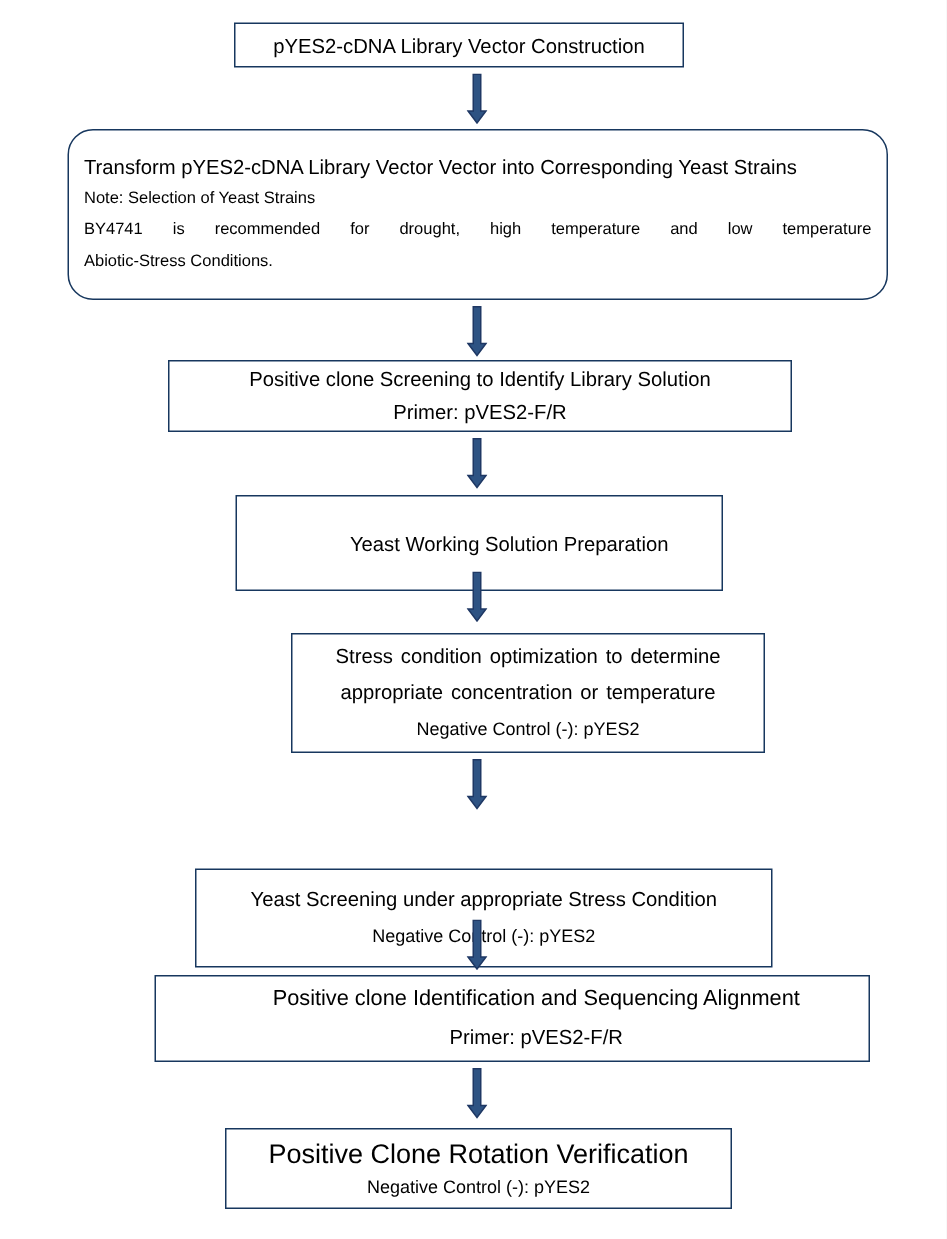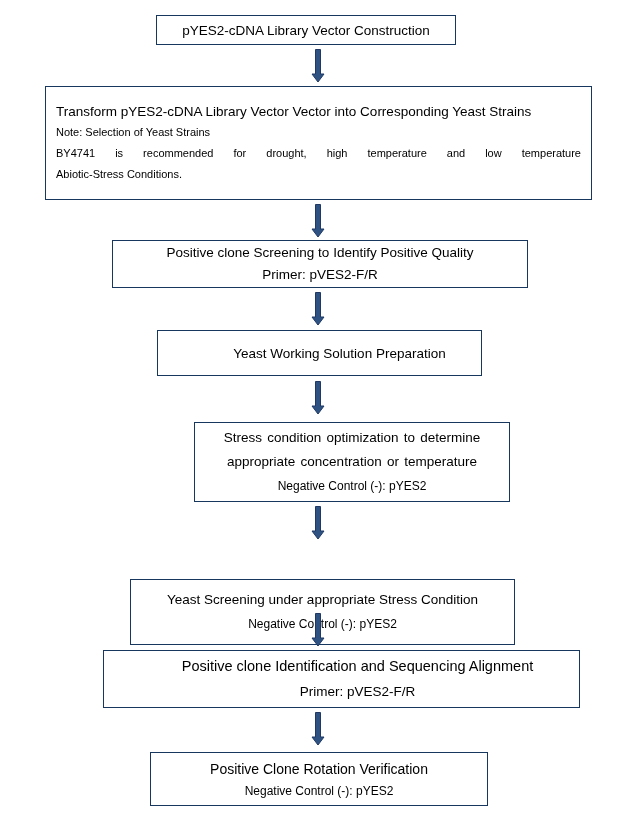--- a/index.html
+++ b/index.html
@@ -29,44 +29,44 @@
     align-items:center;
     text-align:center;
     color:var(--text);
   }
   .box .ln{width:100%;}
   
   .b1{left:156px;top:15px;width:300px;height:30px;font-size:13.5px;}
   
   .b2{left:45px;top:86px;width:547px;height:114px;
       align-items:flex-start;text-align:left;
-      padding:5px 10px 5px 10px;}
+      padding:5px 10px 5px 10px;border-radius:17px;}
   .b2 .ln{font-size:11px;line-height:21px;}
   .b2 .ln.first{font-size:13.5px;white-space:nowrap;}
   .b2 .ln.justify-line{text-align:justify;text-align-last:justify;}
   
   .b3{left:112px;top:240px;width:416px;height:48px;}
   .b3 .ln{font-size:13.5px;line-height:22px;}
   
-  .b4{left:157px;top:330px;width:325px;height:46px;font-size:13.5px;padding-left:40px;}
+  .b4{left:157px;top:330px;width:325px;height:64px;font-size:13.5px;padding-left:40px;}
   
   .b5{left:162px;top:422px;width:316px;height:80px;margin-left:32px;}
   .b5 .ln{font-size:13.5px;line-height:24px;word-spacing:1.5px;}
   .b5 .ln.small{font-size:12px;word-spacing:normal;}
   
   .b6{left:130px;top:543px;width:385px;height:66px;margin-top:36px;}
   .b6 .ln{font-size:13.5px;line-height:25px;}
   .b6 .ln.small{font-size:12px;}
   
   .b7{left:103px;top:650px;width:477px;height:58px;padding-left:32px;}
   .b7 .ln{font-size:14.5px;line-height:25px;}
   .b7 .ln.sub{font-size:13.5px;}
   
   .b8{left:150px;top:752px;width:338px;height:54px;}
-  .b8 .ln{font-size:14px;line-height:24px;}
+  .b8 .ln{font-size:18px;line-height:24px;}
   .b8 .ln.small{font-size:12px;line-height:21px;}
   
   .arrow{position:absolute;width:14px;height:34px;}
   .arrow polygon{fill:var(--arrow-fill);stroke:var(--arrow-stroke);stroke-width:1;}
   .a1{left:311px;top:49px;}
   .a2{left:311px;top:204px;}
   .a3{left:311px;top:292px;}
   .a4{left:311px;top:381px;}
   .a5{left:311px;top:506px;}
   .a6{left:311px;top:613px;}
@@ -90,21 +90,21 @@
     <div class="ln">Note: Selection of Yeast Strains</div>
     <div class="ln justify-line">BY4741 is recommended for drought, high temperature and low temperature</div>
     <div class="ln">Abiotic-Stress Conditions.</div>
   </div>
 
   <svg class="arrow a2" viewBox="0 0 14 34">
     <polygon points="4.5,0.5 9.5,0.5 9.5,25 13,25 7,33 1,25 4.5,25"></polygon>
   </svg>
 
   <div class="box b3">
-    <div class="ln">Positive clone Screening to Identify Positive Quality</div>
+    <div class="ln">Positive clone Screening to Identify Library Solution</div>
     <div class="ln">Primer: pVES2-F/R</div>
   </div>
 
   <svg class="arrow a3" viewBox="0 0 14 34">
     <polygon points="4.5,0.5 9.5,0.5 9.5,25 13,25 7,33 1,25 4.5,25"></polygon>
   </svg>
 
   <div class="box b4">
     <div class="ln">Yeast Working Solution Preparation</div>
   </div>

